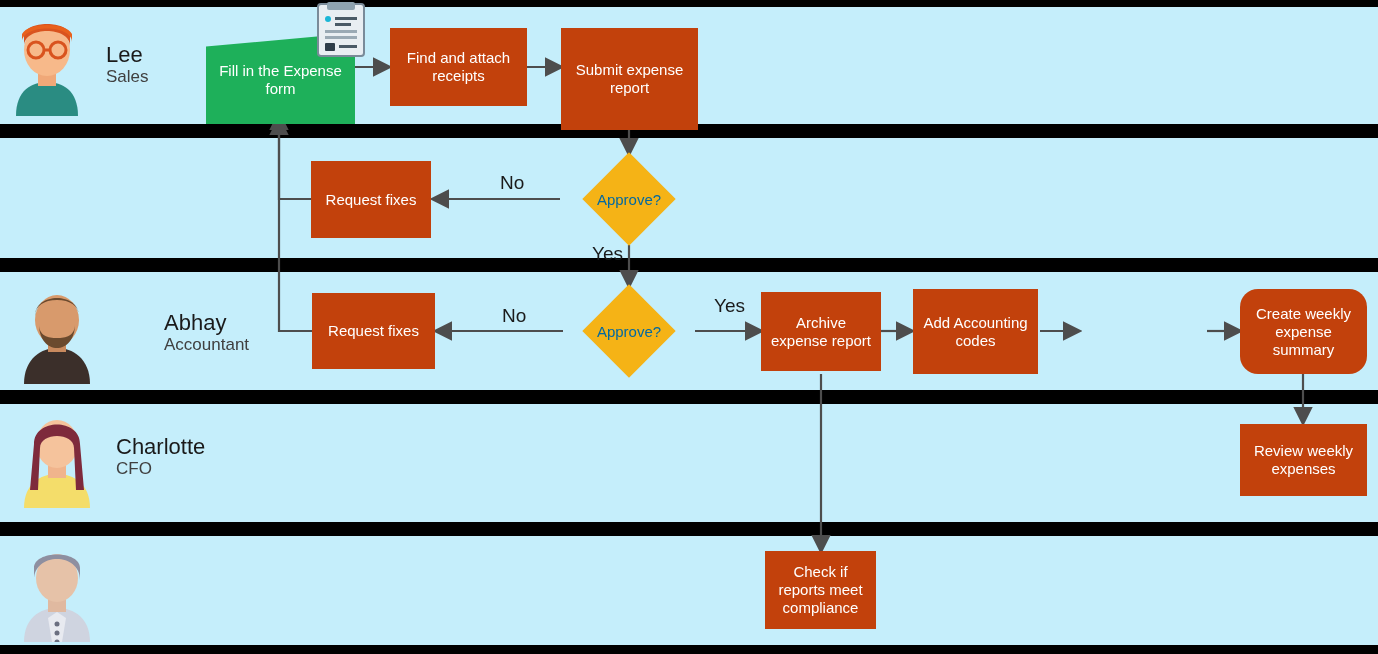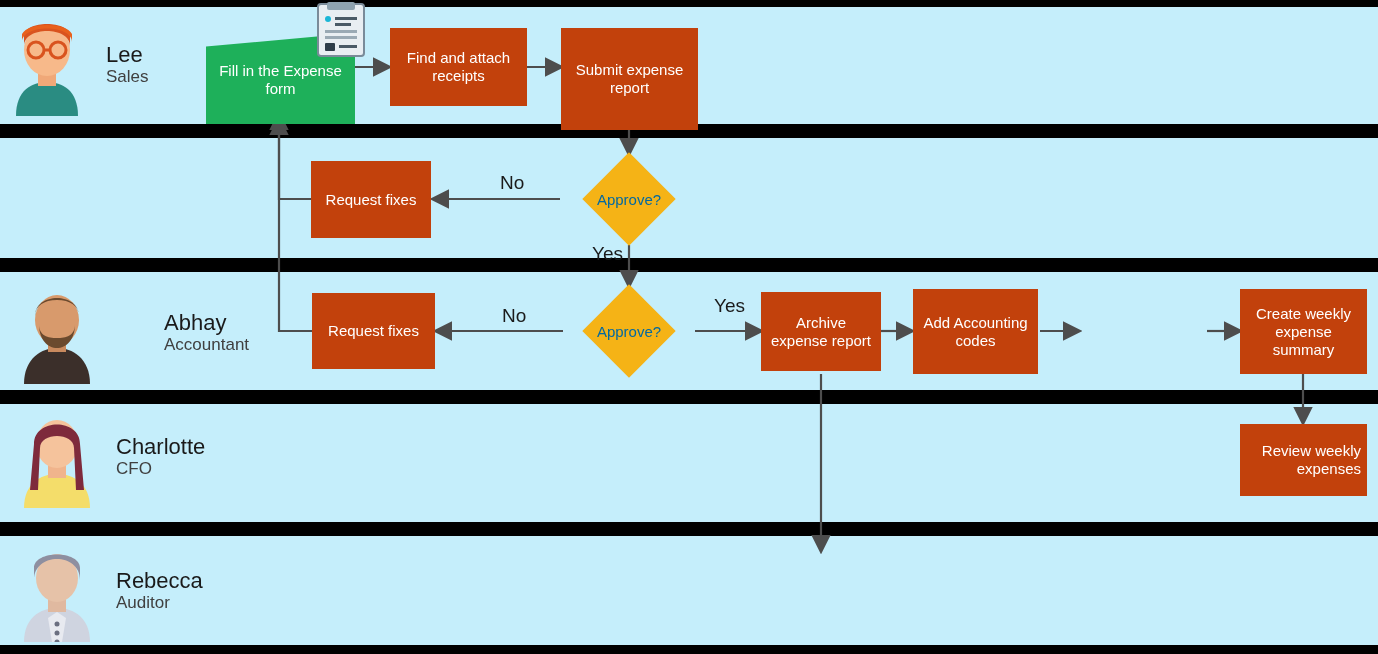--- a/index.html
+++ b/index.html
@@ -235,56 +235,55 @@
 
   <div class="node process" style="left:761px; top:292px; width:120px; height:79px;">
     <span>Archive expense report</span>
   </div>
 
   <div class="node process" style="left:913px; top:289px; width:125px; height:85px;">
     <span>Add Accounting codes</span>
   </div>
 
 
-  <div class="node process" style="left:1240px; top:289px; width:127px; height:85px;">
+  <div class="node process" style="left:1240px; top:289px; width:127px; height:85px;border-radius:18px;">
     <span>Create weekly expense summary</span>
   </div>
 
   <div class="actor" style="left:14px; top:404px;">
     <div class="actor-avatar">
       <svg viewBox="0 0 86 104" width="86" height="104">
         <path d="M10,104 C10,80 26,70 43,70 C60,70 76,80 76,104 Z" fill="#f4dd6a"></path>
         <rect x="34" y="58" width="18" height="16" fill="#f0b48c"></rect>
         <ellipse cx="43" cy="40" rx="21" ry="24" fill="#f5c39c"></ellipse>
         <path d="M20,40 C20,14 66,14 66,40 L70,86 L62,86 L60,44 C60,28 26,28 26,44 L24,86 L16,86 Z" fill="#7e2a3c"></path>
       </svg>
     </div>
     <div class="actor-text">
       <div class="actor-name">Charlotte</div>
       <div class="actor-role">CFO</div>
     </div>
   </div>
 
-  <div class="node process" style="left:1240px; top:424px; width:127px; height:72px;text-align:right;">
+  <div class="node process" style="left:1240px; top:424px; width:127px; height:72px;">
     <span>Review weekly expenses</span>
   </div>
 
   <div class="actor" style="left:14px; top:538px;">
     <div class="actor-avatar">
       <svg viewBox="0 0 86 104" width="86" height="104">
         <path d="M10,104 C10,80 26,70 43,70 C60,70 76,80 76,104 Z" fill="#cfd4e0"></path>
         <rect x="34" y="58" width="18" height="16" fill="#e0b9a0"></rect>
         <ellipse cx="43" cy="40" rx="21" ry="24" fill="#e6c2a8"></ellipse>
         <path d="M20,42 C20,14 66,14 66,42 L66,30 C66,12 20,12 20,30 Z" fill="#8e8fa0"></path>
         <path d="M43,74 L52,80 L48,104 L38,104 L34,80 Z" fill="#e8eaf0"></path>
         <circle cx="43" cy="86" r="2.5" fill="#6b6f80"></circle>
         <circle cx="43" cy="95" r="2.5" fill="#6b6f80"></circle>
         <circle cx="43" cy="104" r="2.5" fill="#6b6f80"></circle>
       </svg>
     </div>
-    <div class="actor-text">
-      <div class="actor-name">Rebecca</div>
-      <div class="actor-role">Auditor</div>
-    </div>
-  </div>
-
+  </div>
+
+  <div class="node process" style="left:765px; top:551px; width:111px; height:78px;">
+    <span>Check if reports meet compliance</span>
+  </div>
 
 </div>
 
 </body></html>

